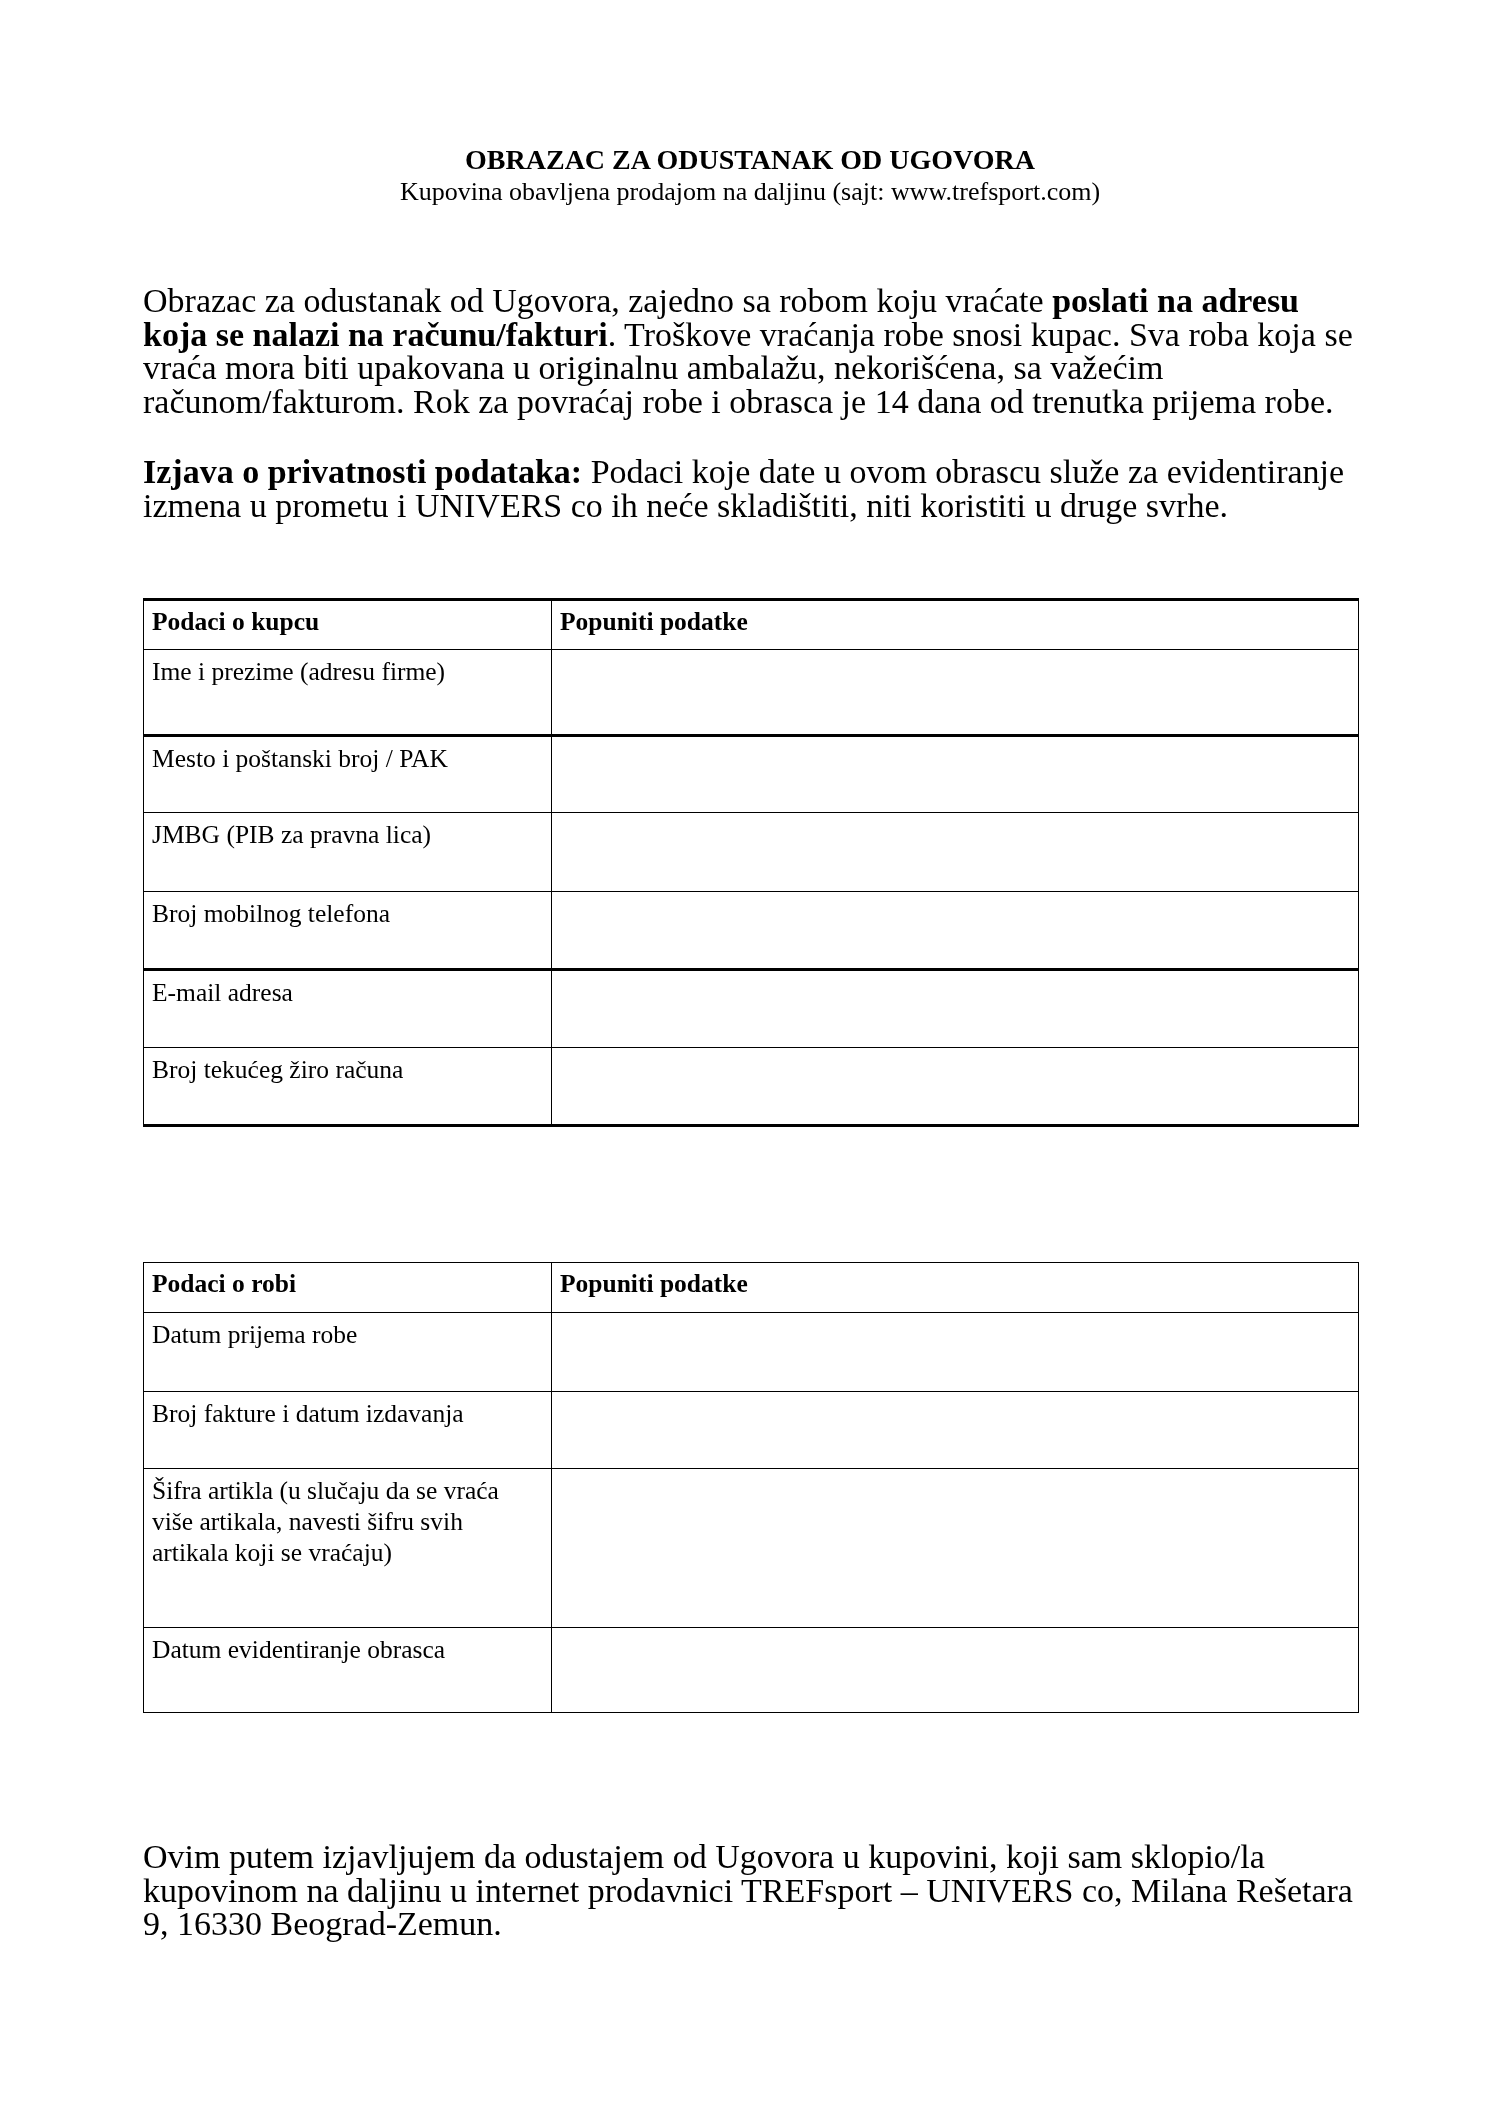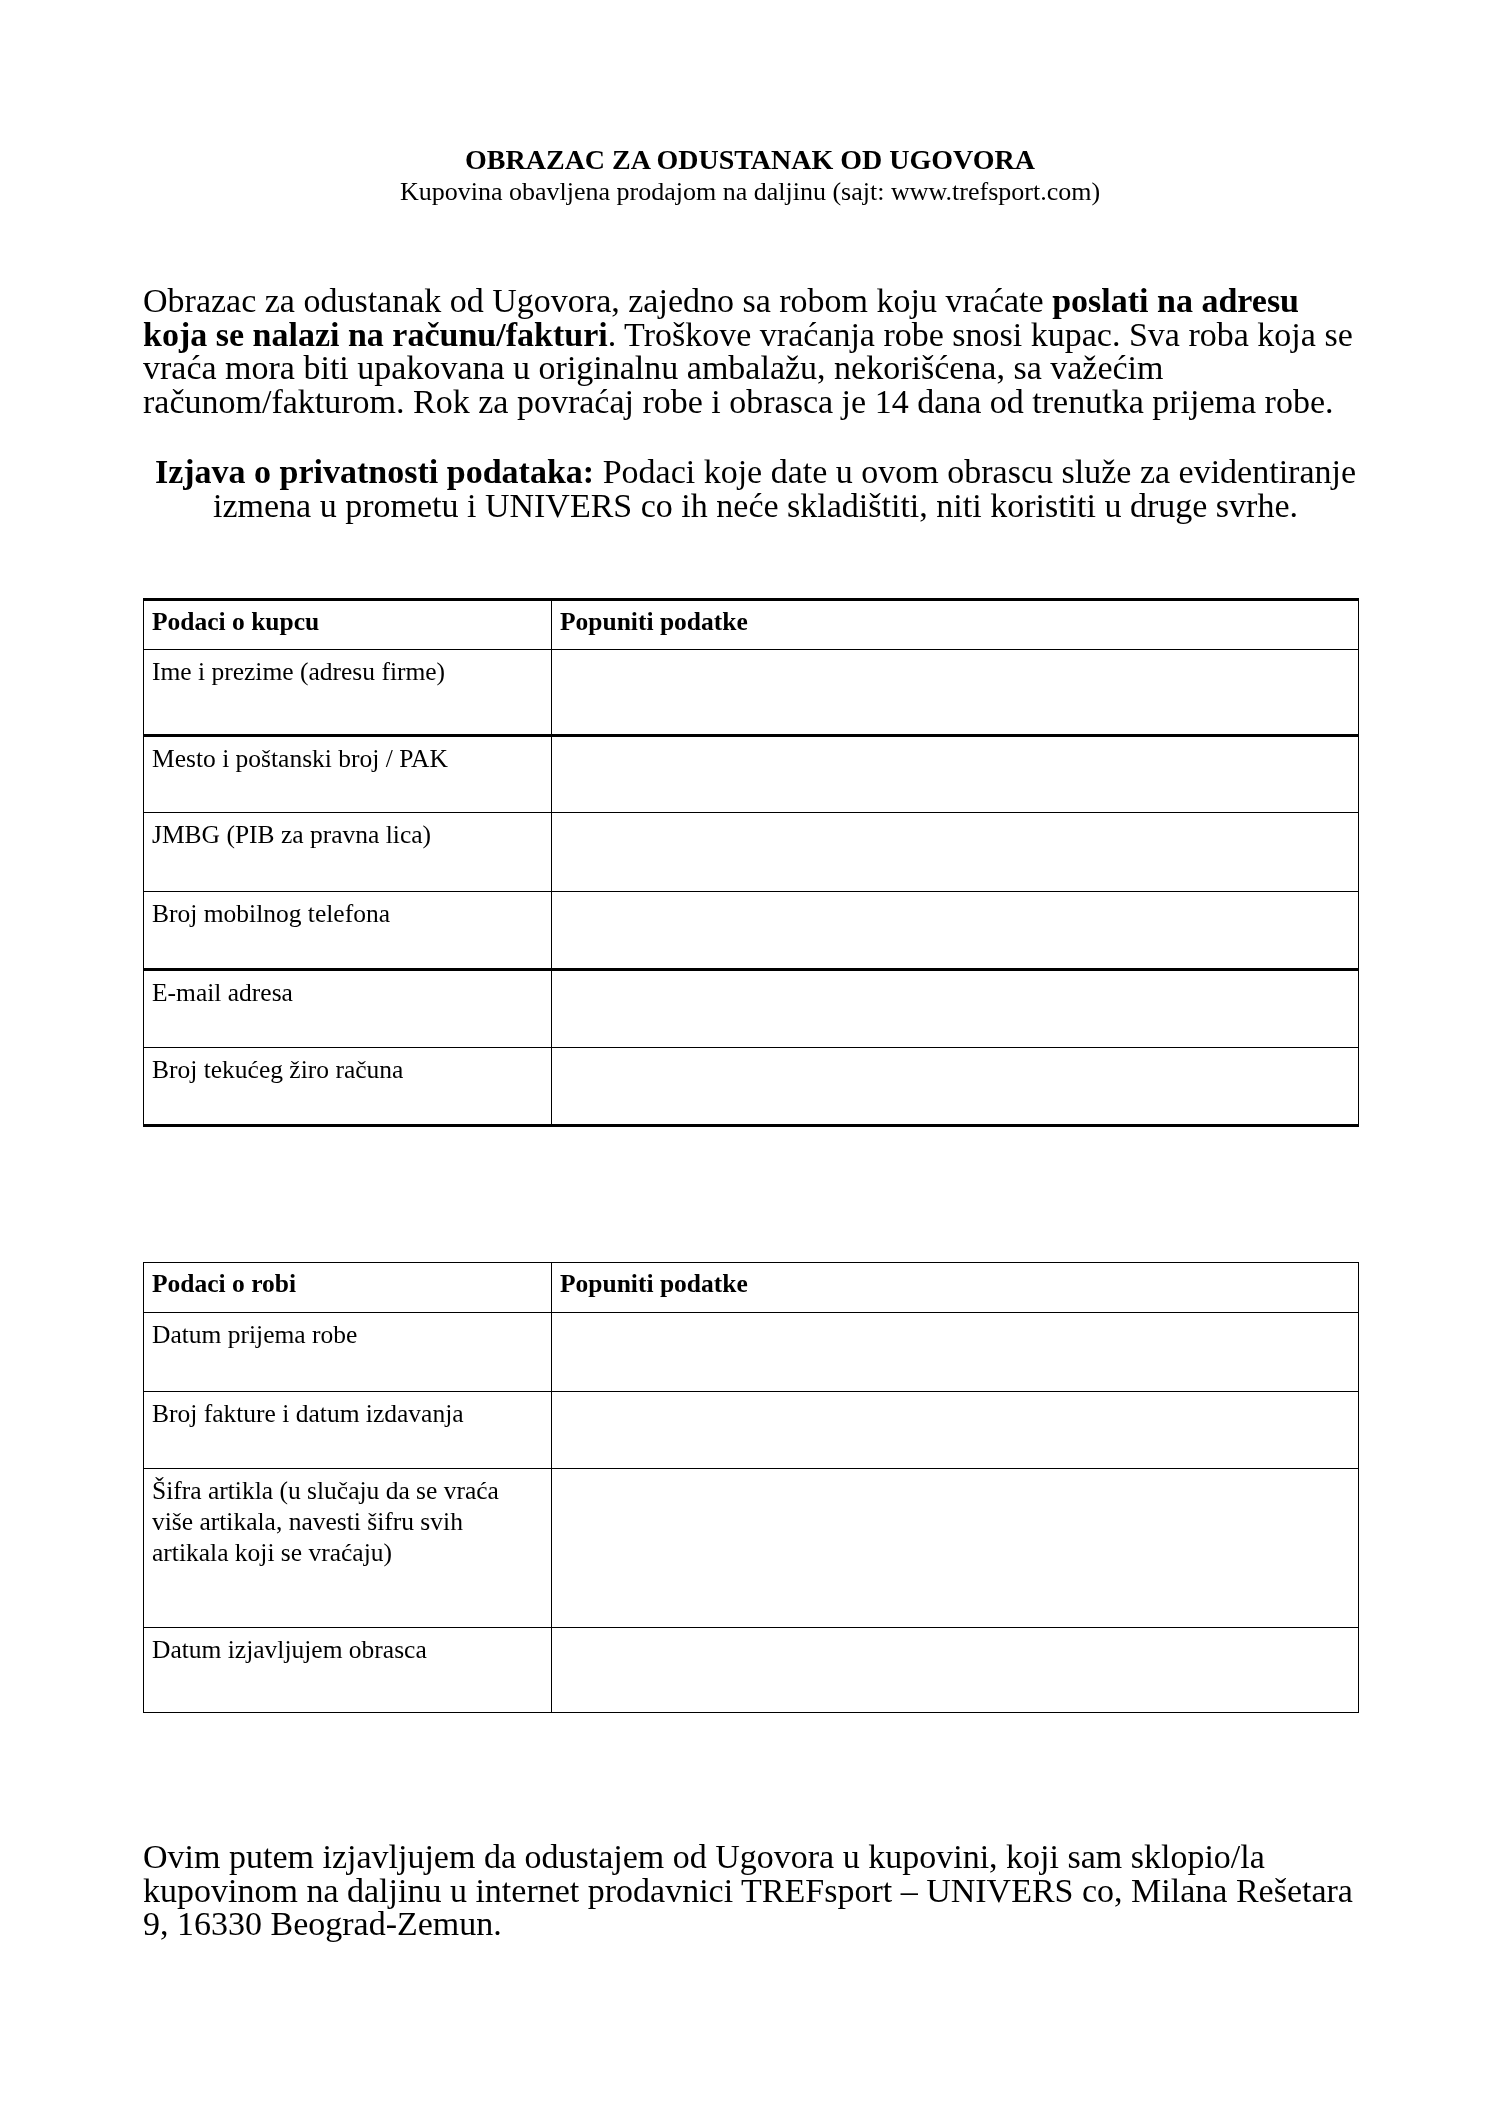--- a/index.html
+++ b/index.html
@@ -15,21 +15,21 @@
   }
   .subtitle {
     position: absolute; left: 0; width: 1500px; top: 177px;
     text-align: center; font-size: 26px; line-height: 30px;
   }
   .para {
     position: absolute; left: 143px; width: 1225px;
     font-size: 34px; line-height: 33.5px; margin: 0;
   }
   .p1 { top: 284px; }
-  .p2 { top: 455px; text-align: center; }
+  .p2 { top: 455px; }
   .p3 { top: 1840px; }
   b { font-weight: bold; }
 
   table.form {
     position: absolute; left: 143px; width: 1216px;
     border-collapse: collapse; table-layout: fixed;
     font-size: 25.5px;
   }
   table.form td, table.form th {
     border: 1.5px solid #000; padding: 6px 20px 0 8px; vertical-align: top;
@@ -106,21 +106,21 @@
     </tr>
     <tr style="height:77px">
       <td>Broj fakture i datum izdavanja</td>
       <td></td>
     </tr>
     <tr style="height:159px">
       <td>Šifra artikla (u slučaju da se vraća više artikala, navesti šifru svih artikala koji se vraćaju)</td>
       <td></td>
     </tr>
     <tr style="height:85px">
-      <td>Datum izjavljujem obrasca</td>
+      <td>Datum evidentiranje obrasca</td>
       <td></td>
     </tr>
   </tbody>
     </table>
 
   <p class="para p3">Ovim putem izjavljujem da odustajem od Ugovora u kupovini, koji sam sklopio/la kupovinom na daljinu u internet prodavnici TREFsport – UNIVERS co, Milana Rešetara 9, 16330 Beograd-Zemun.</p>
 
 </div>
 
 </body></html>

